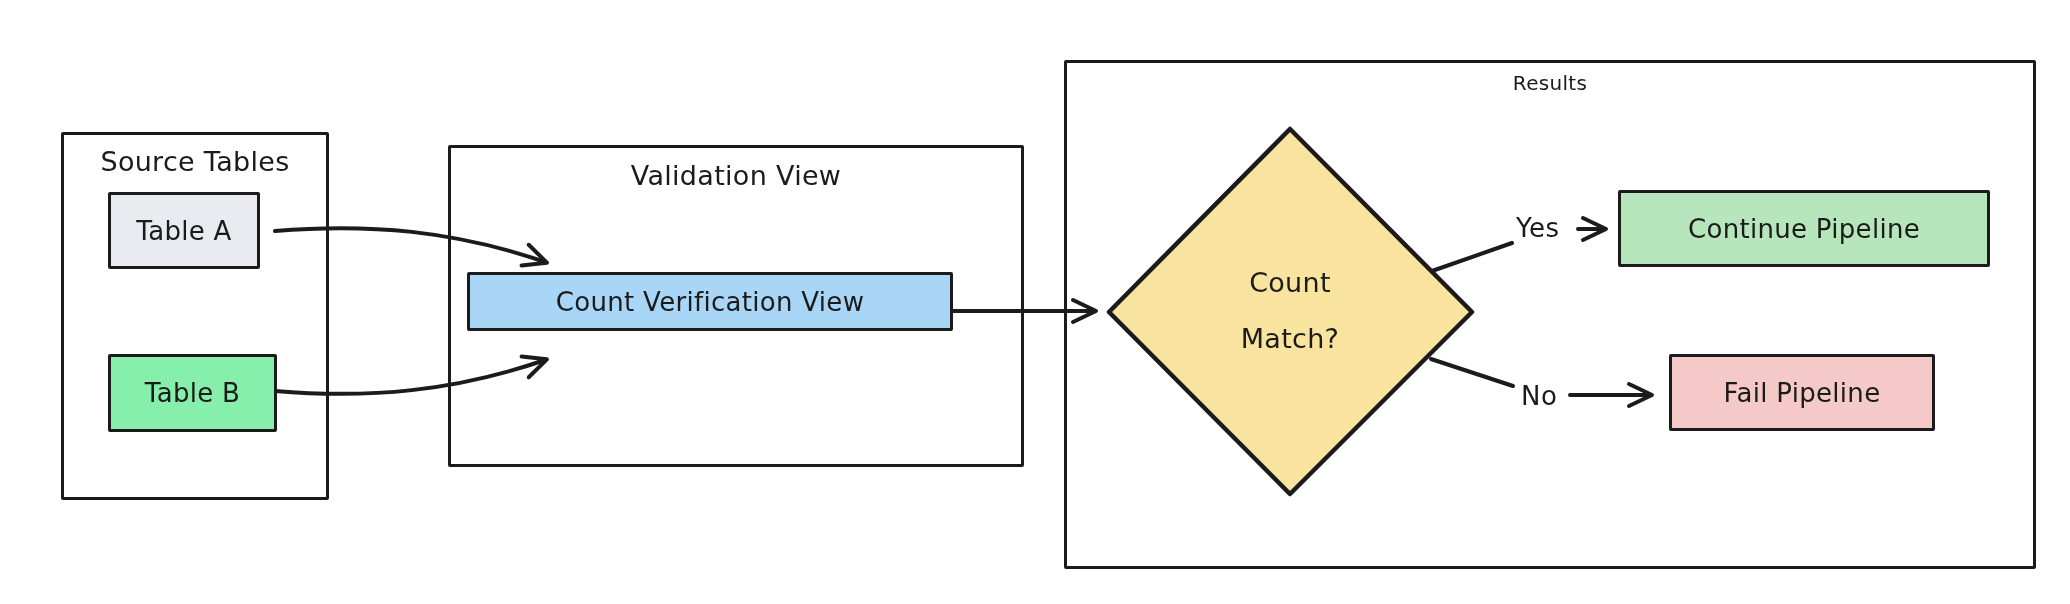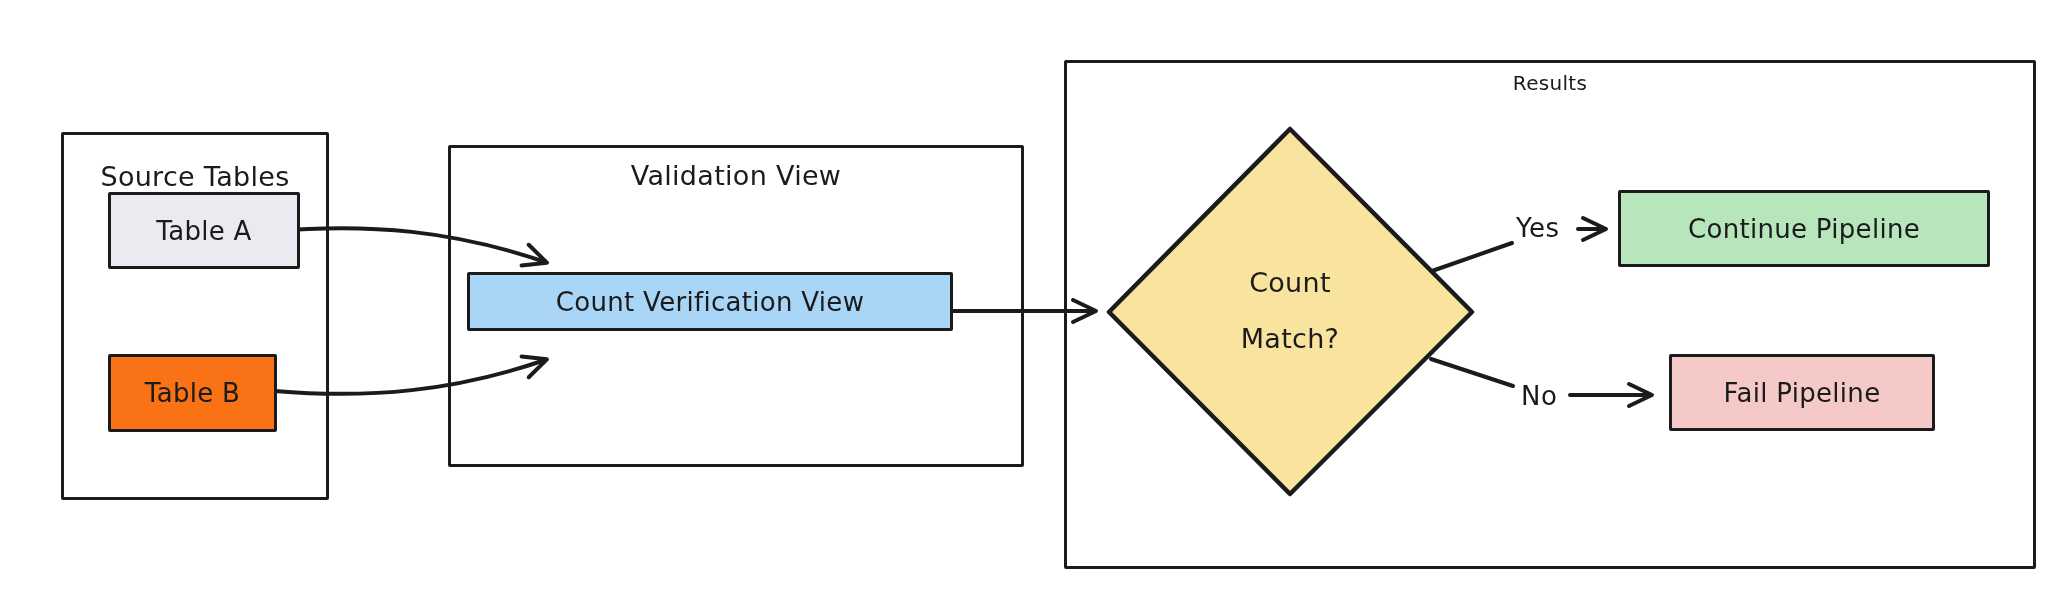--- a/index.html
+++ b/index.html
@@ -92,26 +92,26 @@
     <path d="M275,231 C370,223 455,231 545,262" marker-end="url(#arrowhead)"></path>
     <path d="M275,391 C370,399 455,391 545,360" marker-end="url(#arrowhead)"></path>
     <path d="M953,311 L1094,311" marker-end="url(#arrowhead)"></path>
     <path d="M1432,271 L1512,243"></path>
     <path d="M1578,229 L1604,229" marker-end="url(#arrowhead)"></path>
     <path d="M1431,359 L1513,386"></path>
     <path d="M1570,395 L1650,395" marker-end="url(#arrowhead)"></path>
   </svg>
 
   <div class="group" style="left:61px; top:132px; width:262px; height:362px;">
-    <div class="group-title" style="top:26px;">Source Tables</div>
+    <div class="group-title" style="top:11px;">Source Tables</div>
   </div>
-  <div class="node" style="left: 108px; top: 192px; width: 192px; height: 77px; background-color: rgb(233, 235, 240);">
+  <div class="node" style="left: 108px; top: 192px; width: 152px; height: 77px; background-color: rgb(233, 235, 240);">
     <span>Table A</span>
   </div>
-  <div class="node" style="left: 108px; top: 354px; width: 169px; height: 78px; background-color: #f97316; justify-content: center;">
+  <div class="node" style="left: 108px; top: 354px; width: 169px; height: 78px; background-color: #86efac; justify-content: center;">
     <span>Table B</span>
   </div>
 
   <div class="group" style="left:448px; top:145px; width:570px; height:316px;">
     <div class="group-title" style="top:12px;">Validation View</div>
   </div>
   <div class="node" style="left: 467px; top: 272px; width: 486px; height: 59px; background-color: rgb(169, 214, 247);">
     <span>Count Verification View</span>
   </div>
 

